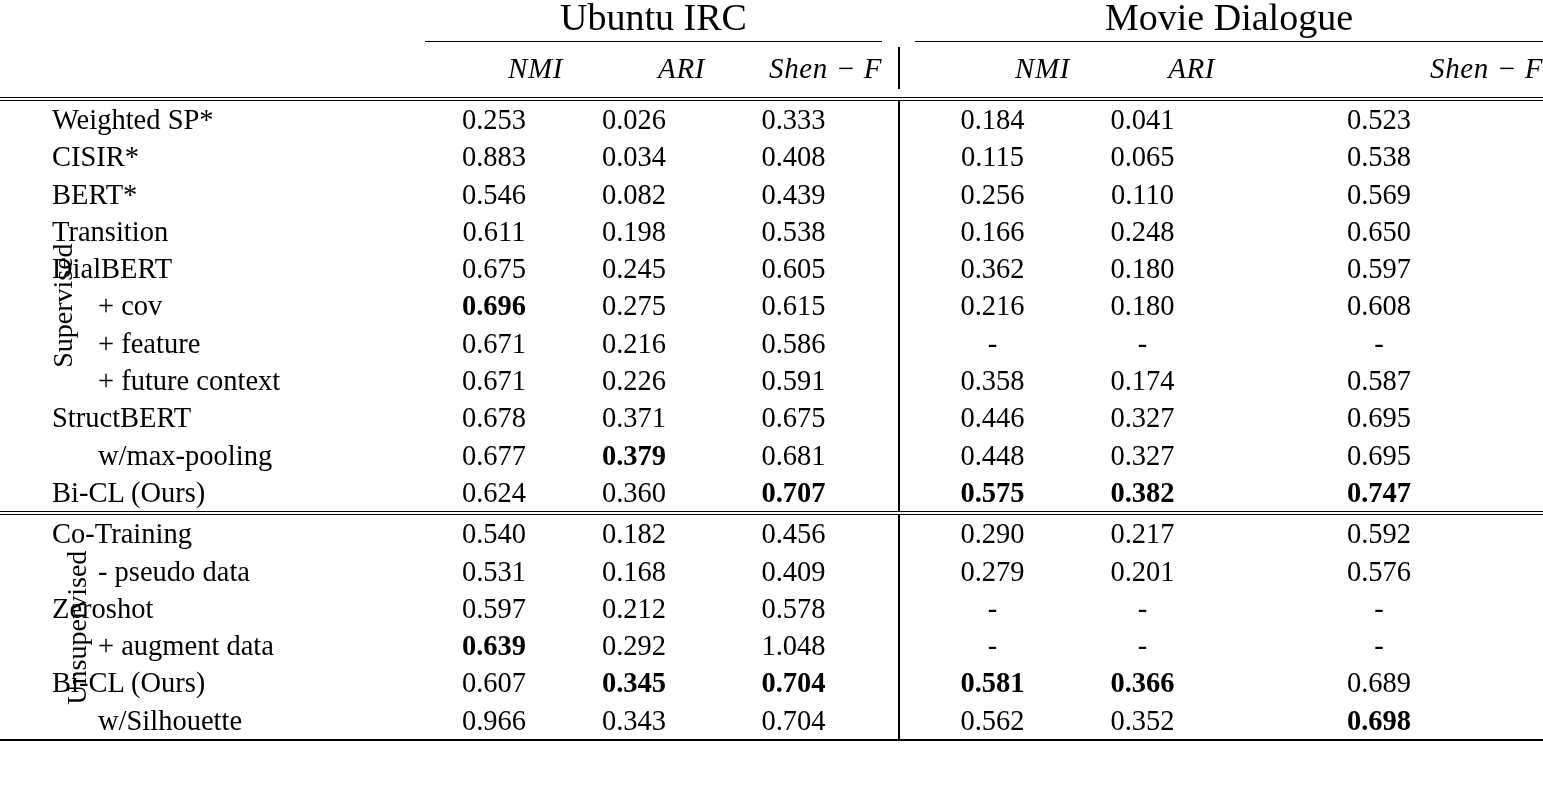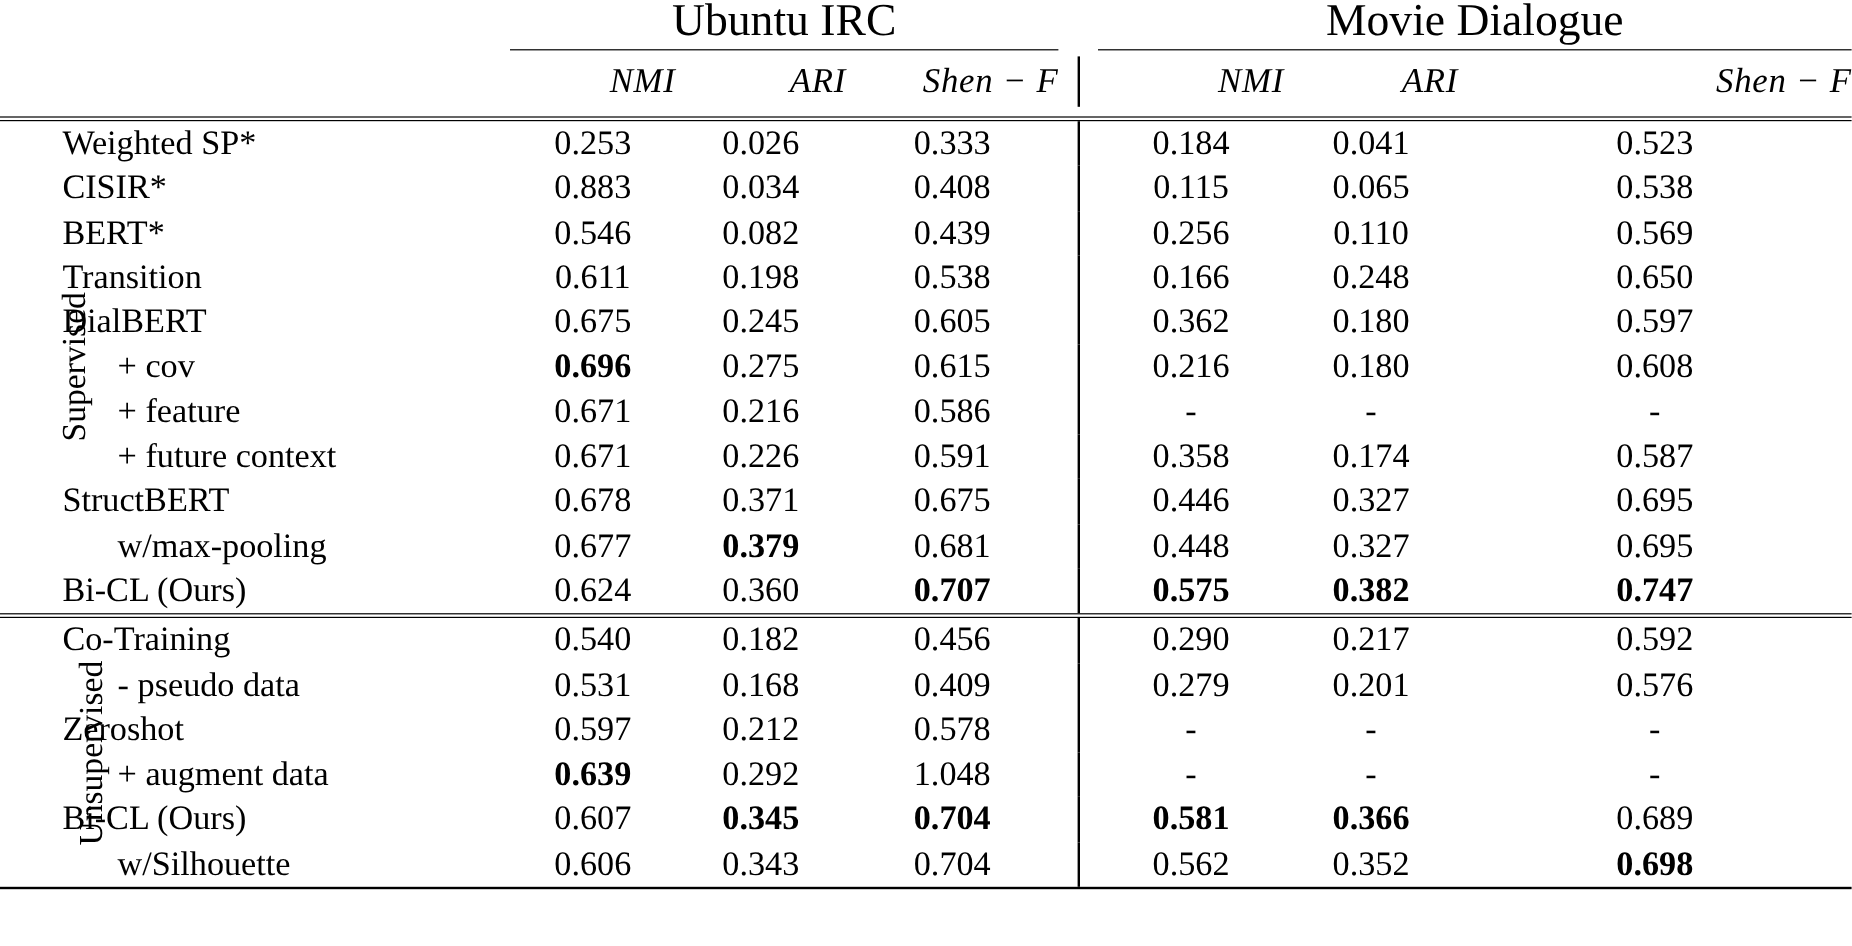--- a/index.html
+++ b/index.html
@@ -381,21 +381,21 @@
           <td class="num bold">0.704</td>
           <td class="sep">
             <div class="vline"></div>
           </td>
           <td class="num bold">0.581</td>
           <td class="num bold">0.366</td>
           <td class="num">0.689</td>
         </tr>
         <tr class="data-row">
           <td class="rowlabel indent">w/Silhouette</td>
-          <td class="num">0.606</td>
+          <td class="num">0.966</td>
           <td class="num">0.343</td>
           <td class="num">0.704</td>
           <td class="sep">
             <div class="vline"></div>
           </td>
           <td class="num">0.562</td>
           <td class="num">0.352</td>
           <td class="num bold">0.698</td>
         </tr>
         <tr class="hrule-single">

